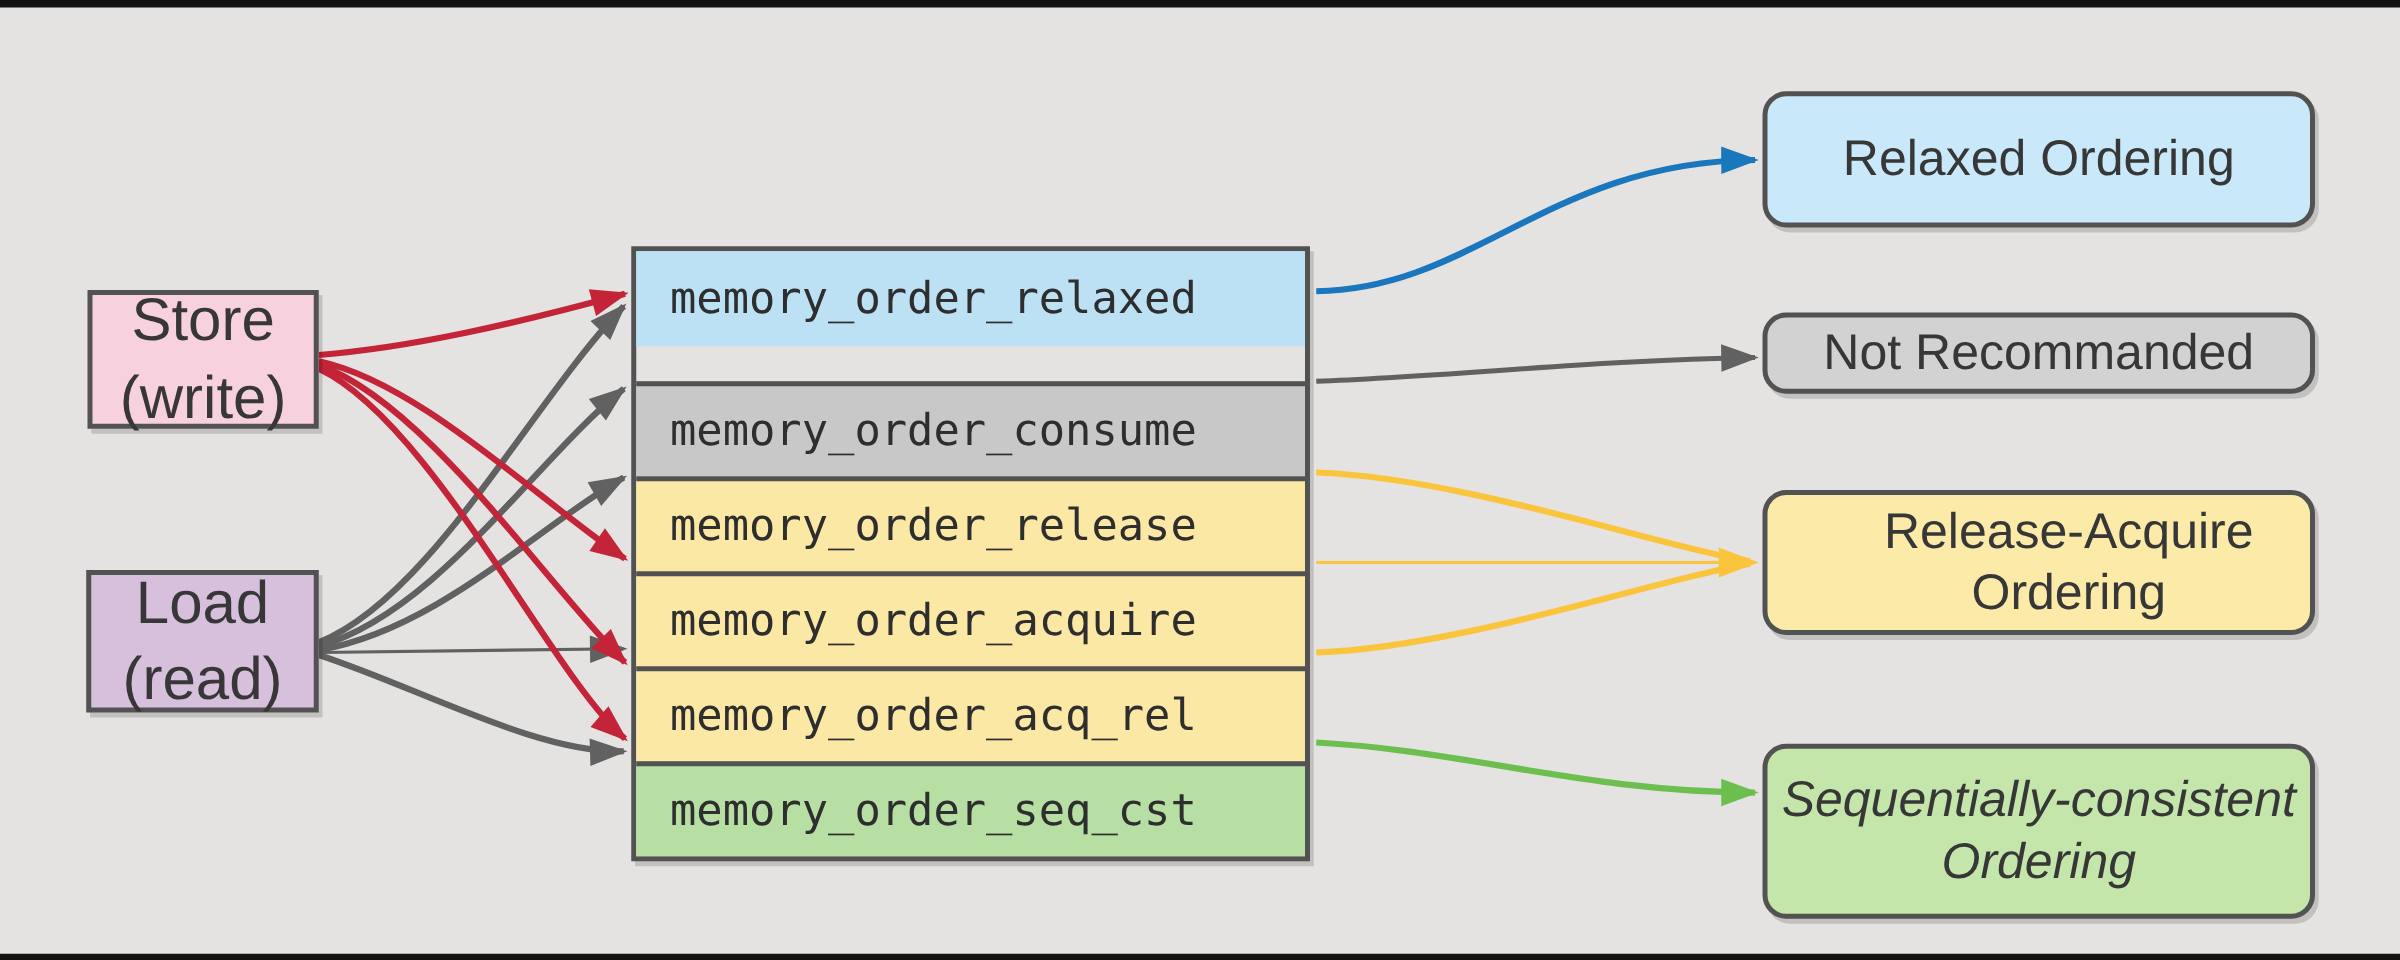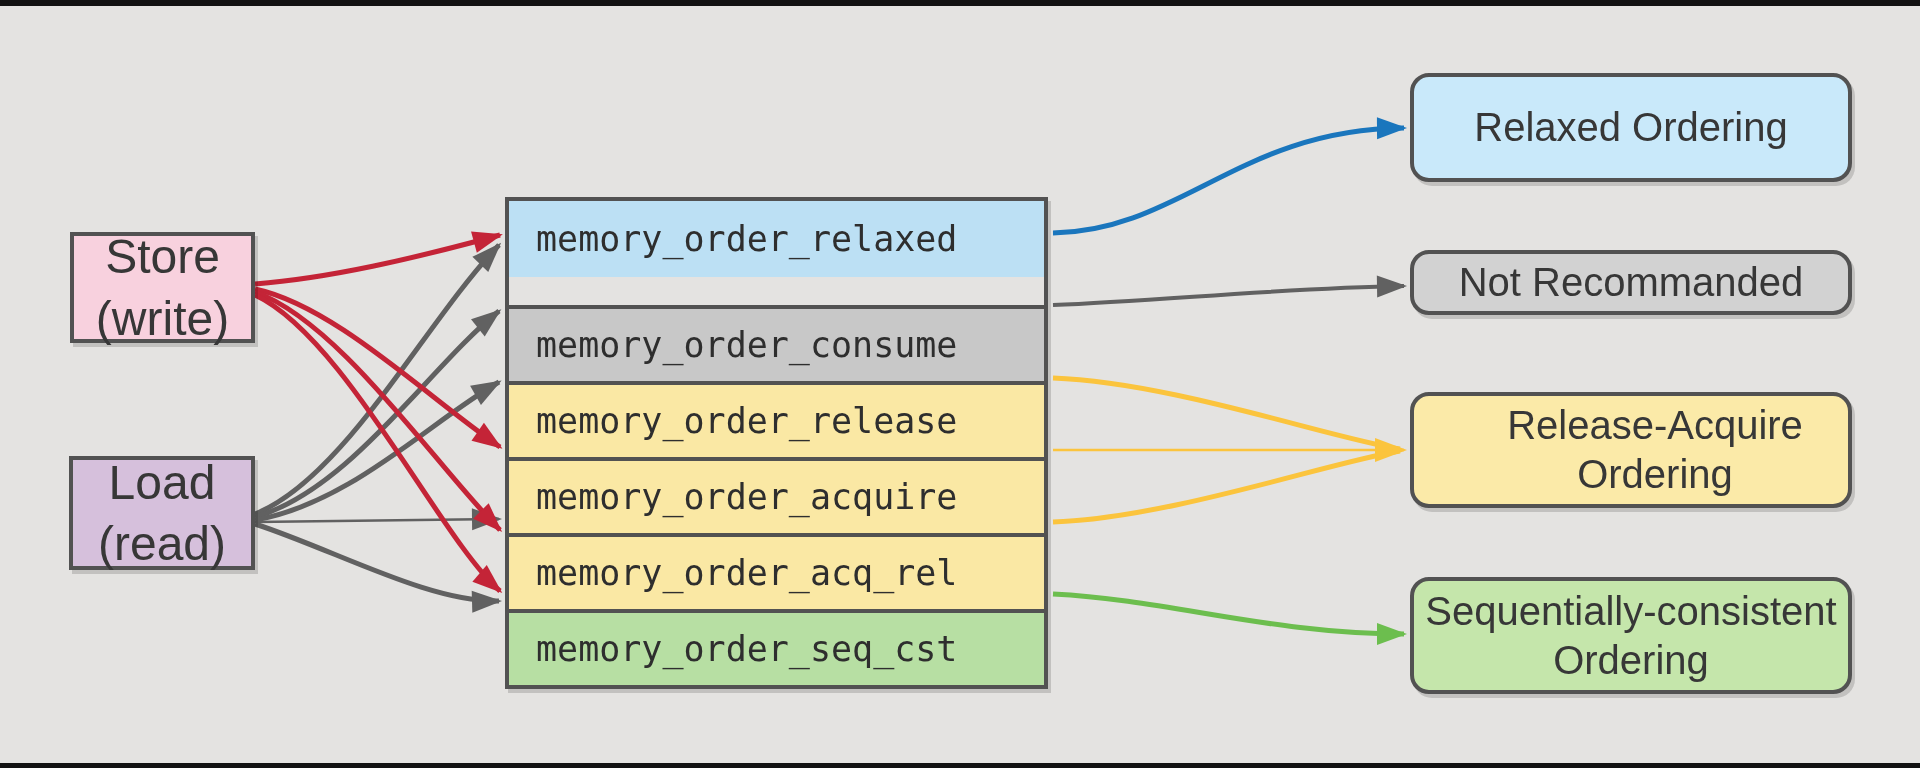--- a/index.html
+++ b/index.html
@@ -42,21 +42,21 @@
   .row + .row { border-top: 4px solid var(--border, #4f4f4f); }
   .f-blue   { background: var(--relaxed_fill); }
   .f-gray   { background: var(--consume_fill); margin-top: 28px; }
   .f-yellow { background: var(--acquire_fill); }
   .f-green  { background: var(--seq_cst_fill); }
 
   .cat { font-size: 40px; line-height: 1.22; border-radius: 19px; }
   .cat-relaxed { left: 1410px; top: 73px;  width: 442px; height: 109px; background: var(--relaxed_ordering_fill); }
   .cat-notrec  { left: 1410px; top: 250px; width: 442px; height: 65px;  background: var(--not_recommanded_fill); }
   .cat-relacq  { left: 1410px; top: 392px; width: 442px; height: 116px; background: var(--release_acquire_fill); padding-left: 48px; }
-  .cat-seq     { left: 1410px; top: 577px; width: 442px; height: 117px; background: var(--seq_ordering_fill); }
+  .cat-seq     { left: 1410px; top: 595px; width: 442px; height: 140px; background: var(--seq_ordering_fill); font-style: italic; }
   .cat-relacq span { display: inline-block; max-width: 340px; }
   .cat-seq span    { display: inline-block; max-width: 432px; }
 
   .st-red    { stroke: var(--arrow_red);    fill: none; }
   .st-gray   { stroke: var(--arrow_gray);   fill: none; }
   .st-blue   { stroke: var(--arrow_blue);   fill: none; }
   .st-yellow { stroke: var(--arrow_yellow); fill: none; }
   .st-green  { stroke: var(--arrow_green);  fill: none; }
   .mk-red    { fill: var(--arrow_red); }
   .mk-gray   { fill: var(--arrow_gray); }

